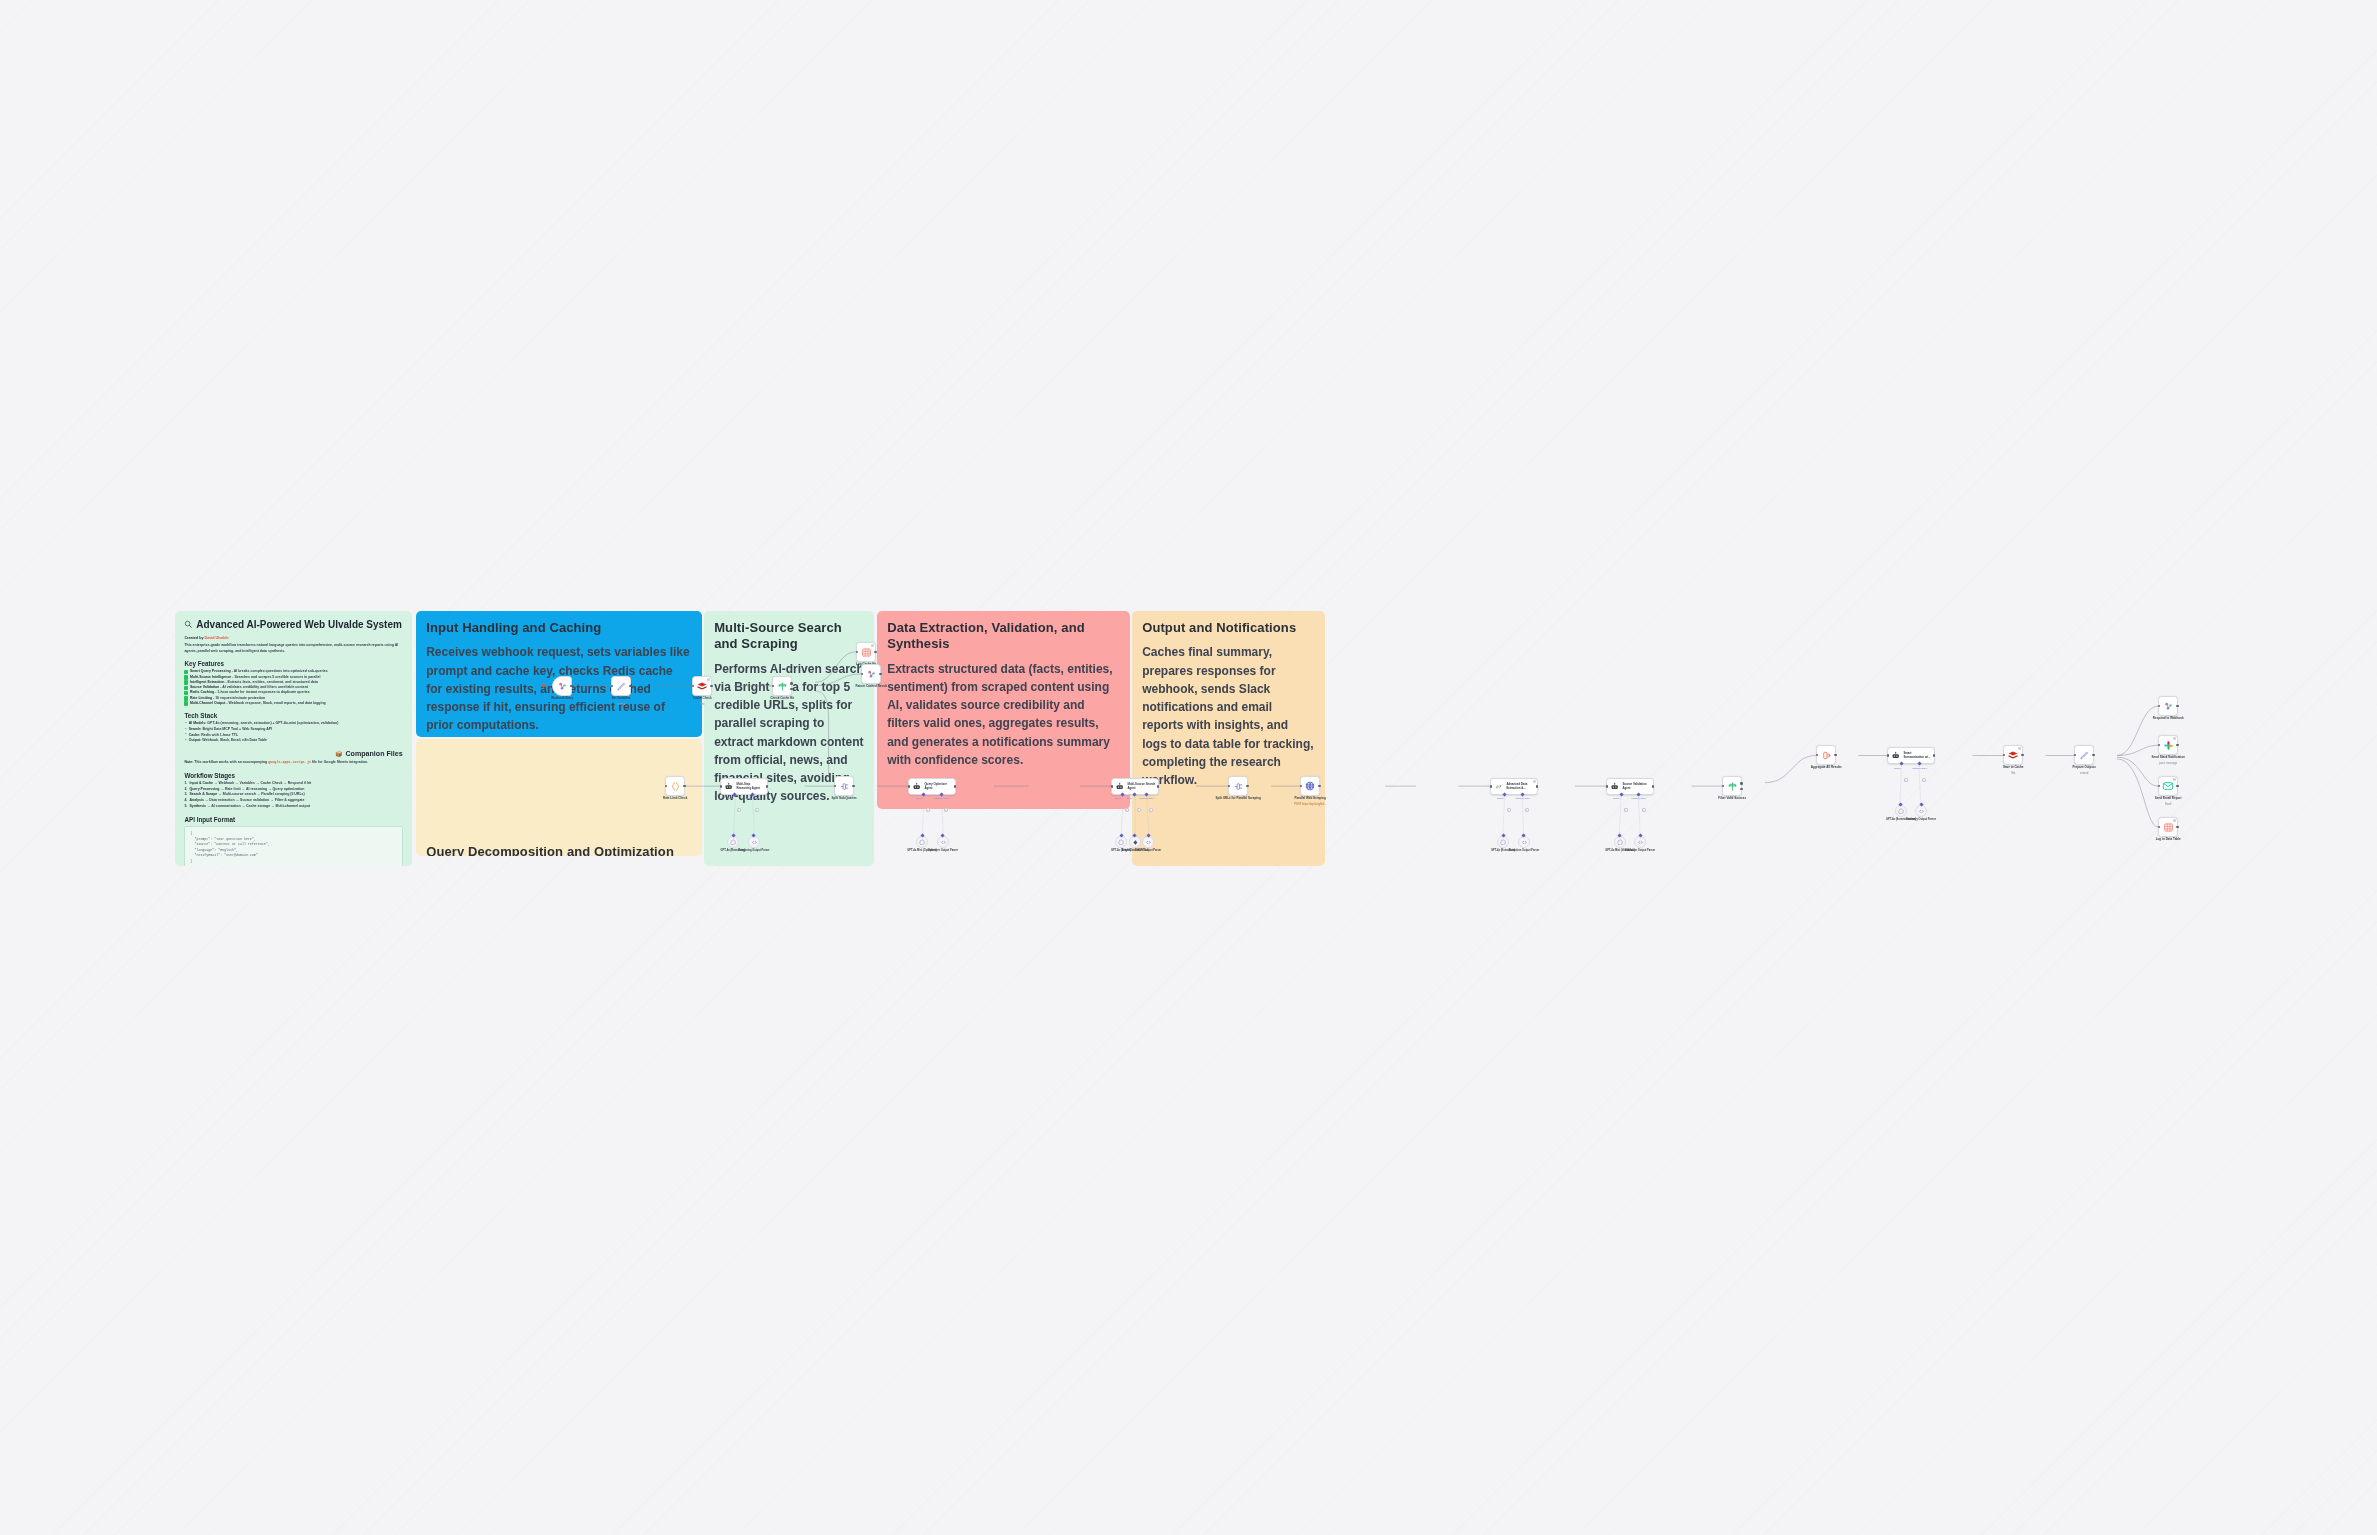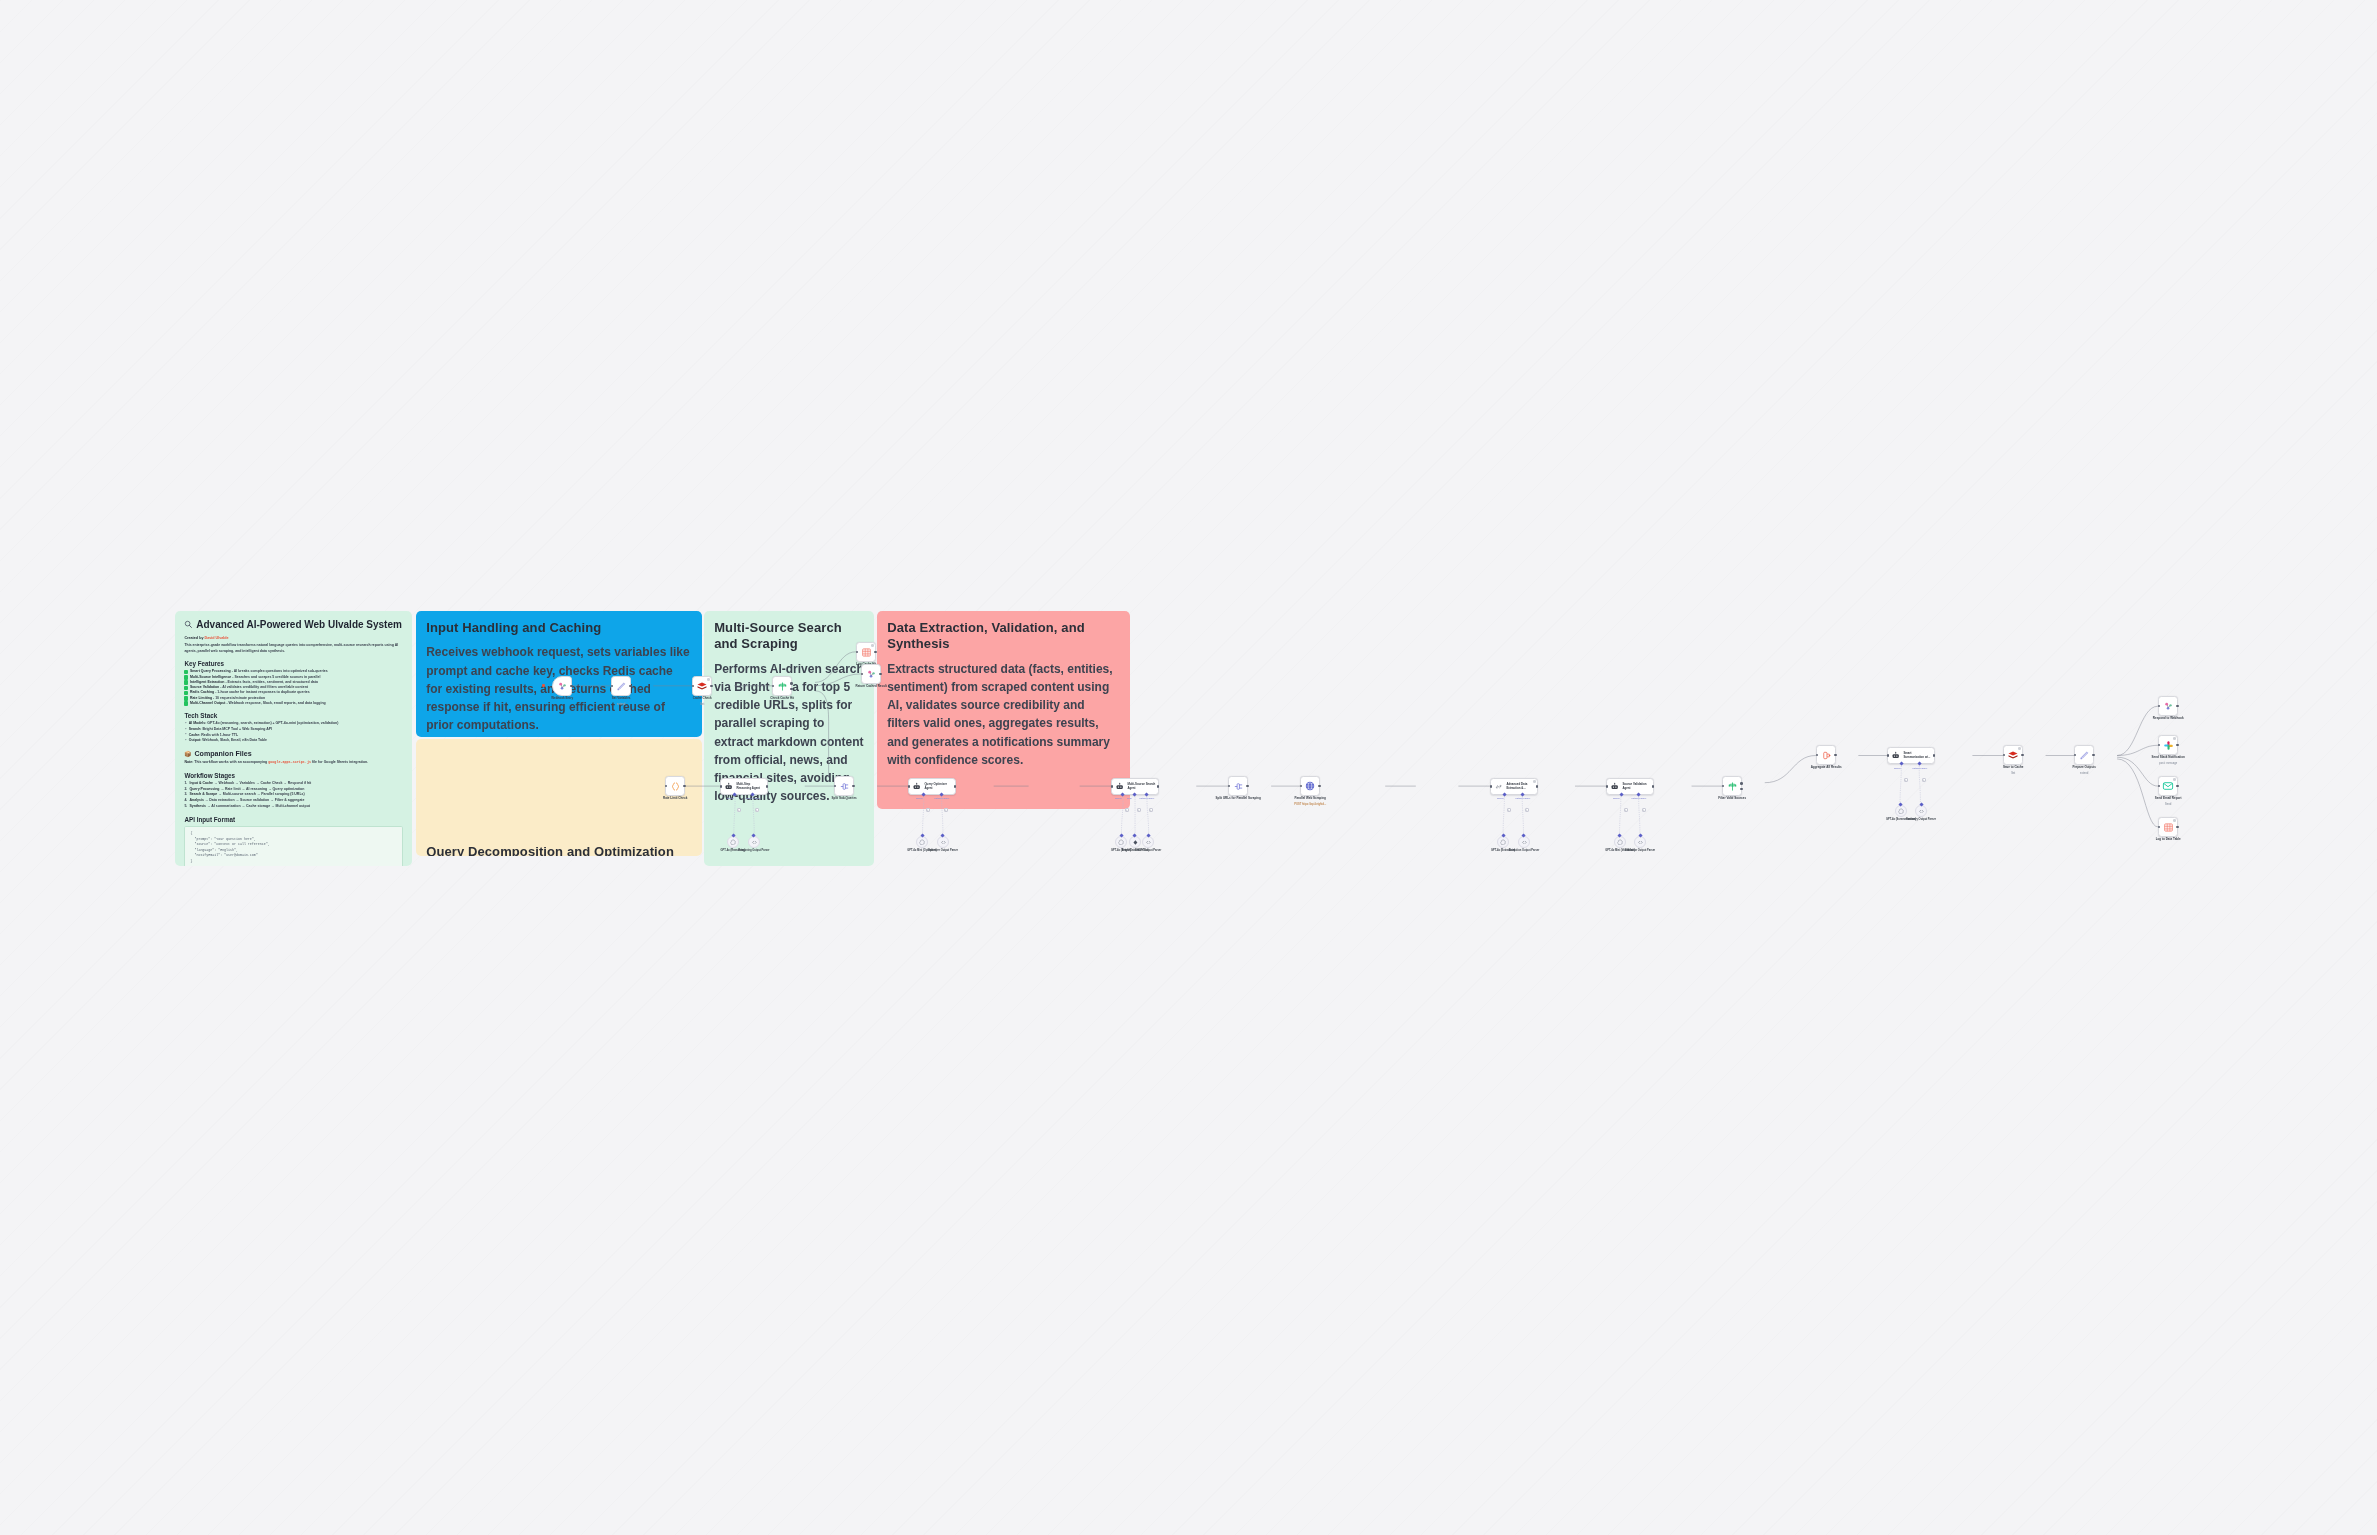--- a/index.html
+++ b/index.html
@@ -54,21 +54,21 @@
   }
   #p-overview .ov-title {
     font-size: 10px; font-weight: 700; color: #1f2430;
     display: flex; align-items: center; gap: 3.4px;
     margin-bottom: 6px;
   }
   .ov-h {
     font-size: 6.3px; font-weight: 700; color: #1f2430;
     margin: 6px 0 2.1px;
   }
-  .ov-h.big { font-size: 7.1px; display:flex; align-items:center; gap:2.6px; }
+  .ov-h.big { font-size: 7.1px; display:flex; align-items:center; gap:2.6px;justify-content:flex-end; }
   .ov-p { font-size: 3.5px; color: #39404d; line-height: 1.62; font-weight: 600; }
   .ov-byline { font-size: 3.7px; font-weight: 700; color: #1f2430; margin-bottom: 3.4px; }
   .ov-byline i { color: #e8553d; font-style: normal; }
   .feat { display: flex; align-items: flex-start; gap: 2.1px; line-height: 1.5; }
   .feat .chk {
     width: 3.4px; height: 4.3px; background: #22c35e; border-radius: 0.9px;
     flex: 0 0 auto; margin-top: 0.5px;
   }
   .feat span { font-size: 3.5px; color: #39404d; font-weight: 600; }
   .feat b { color: #1f2430; }
@@ -289,20 +289,24 @@
   <div class="panel" id="p-search">
     <div class="panel-title">Multi-Source Search and Scraping</div>
     <div class="panel-desc">Performs AI-driven search via Bright Data for top 5 credible URLs, splits for parallel scraping to extract markdown content from official, news, and financial sites, avoiding low-quality sources.</div>
   </div>
 
   <div class="panel" id="p-extract">
     <div class="panel-title">Data Extraction, Validation, and Synthesis</div>
     <div class="panel-desc">Extracts structured data (facts, entities, sentiment) from scraped content using AI, validates source credibility and filters valid ones, aggregates results, and generates a notifications summary with confidence scores.</div>
   </div>
 
+  <div class="panel" id="p-output">
+    <div class="panel-title">Output and Notifications</div>
+    <div class="panel-desc">Caches final summary, prepares responses for webhook, sends Slack notifications and email reports with insights, and logs to data table for tracking, completing the research workflow.</div>
+  </div>
 
   <svg class="wires" viewBox="0 0 2390 300" preserveAspectRatio="none">
 
     <path d="M467,88 L512,88"></path>
     <path d="M562,88 L607,88"></path>
     <path d="M657,88 L702,88"></path>
     <path d="M752,84 C775,84 778,48 800,48"></path>
     <path d="M752,88 C778,88 782,74 806,74"></path>
     <path d="M752,94 C765,94 768,108 768,130 L768,196"></path>
 

